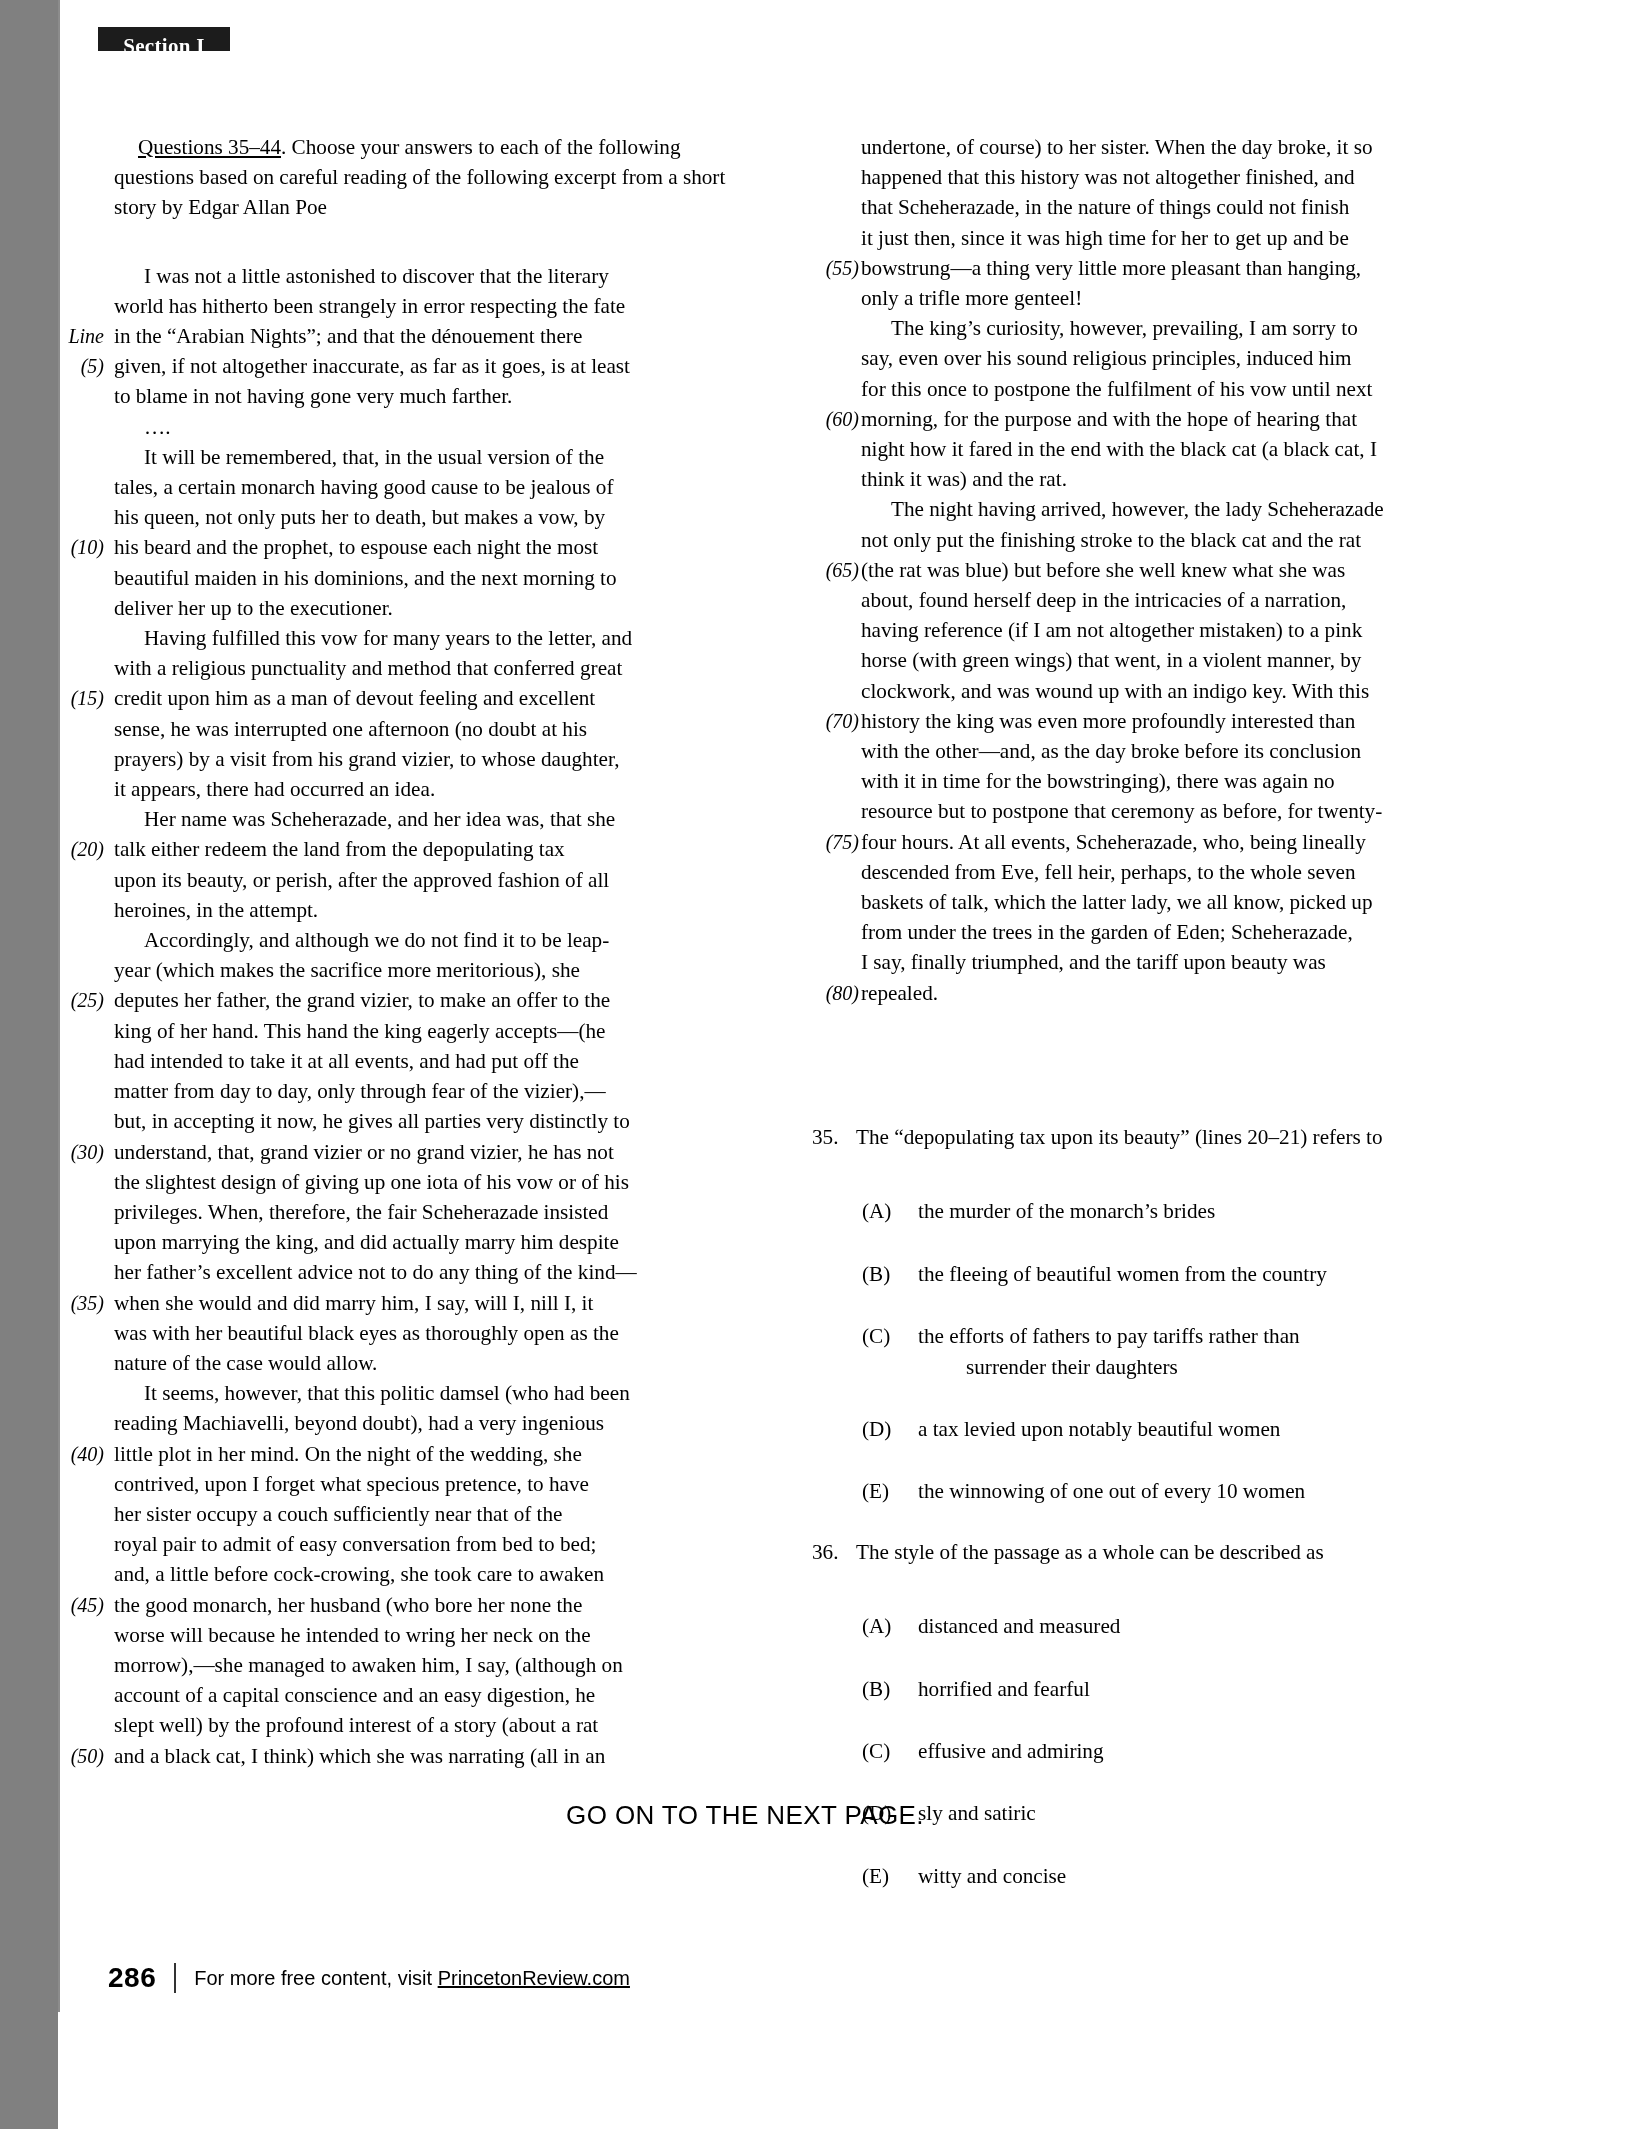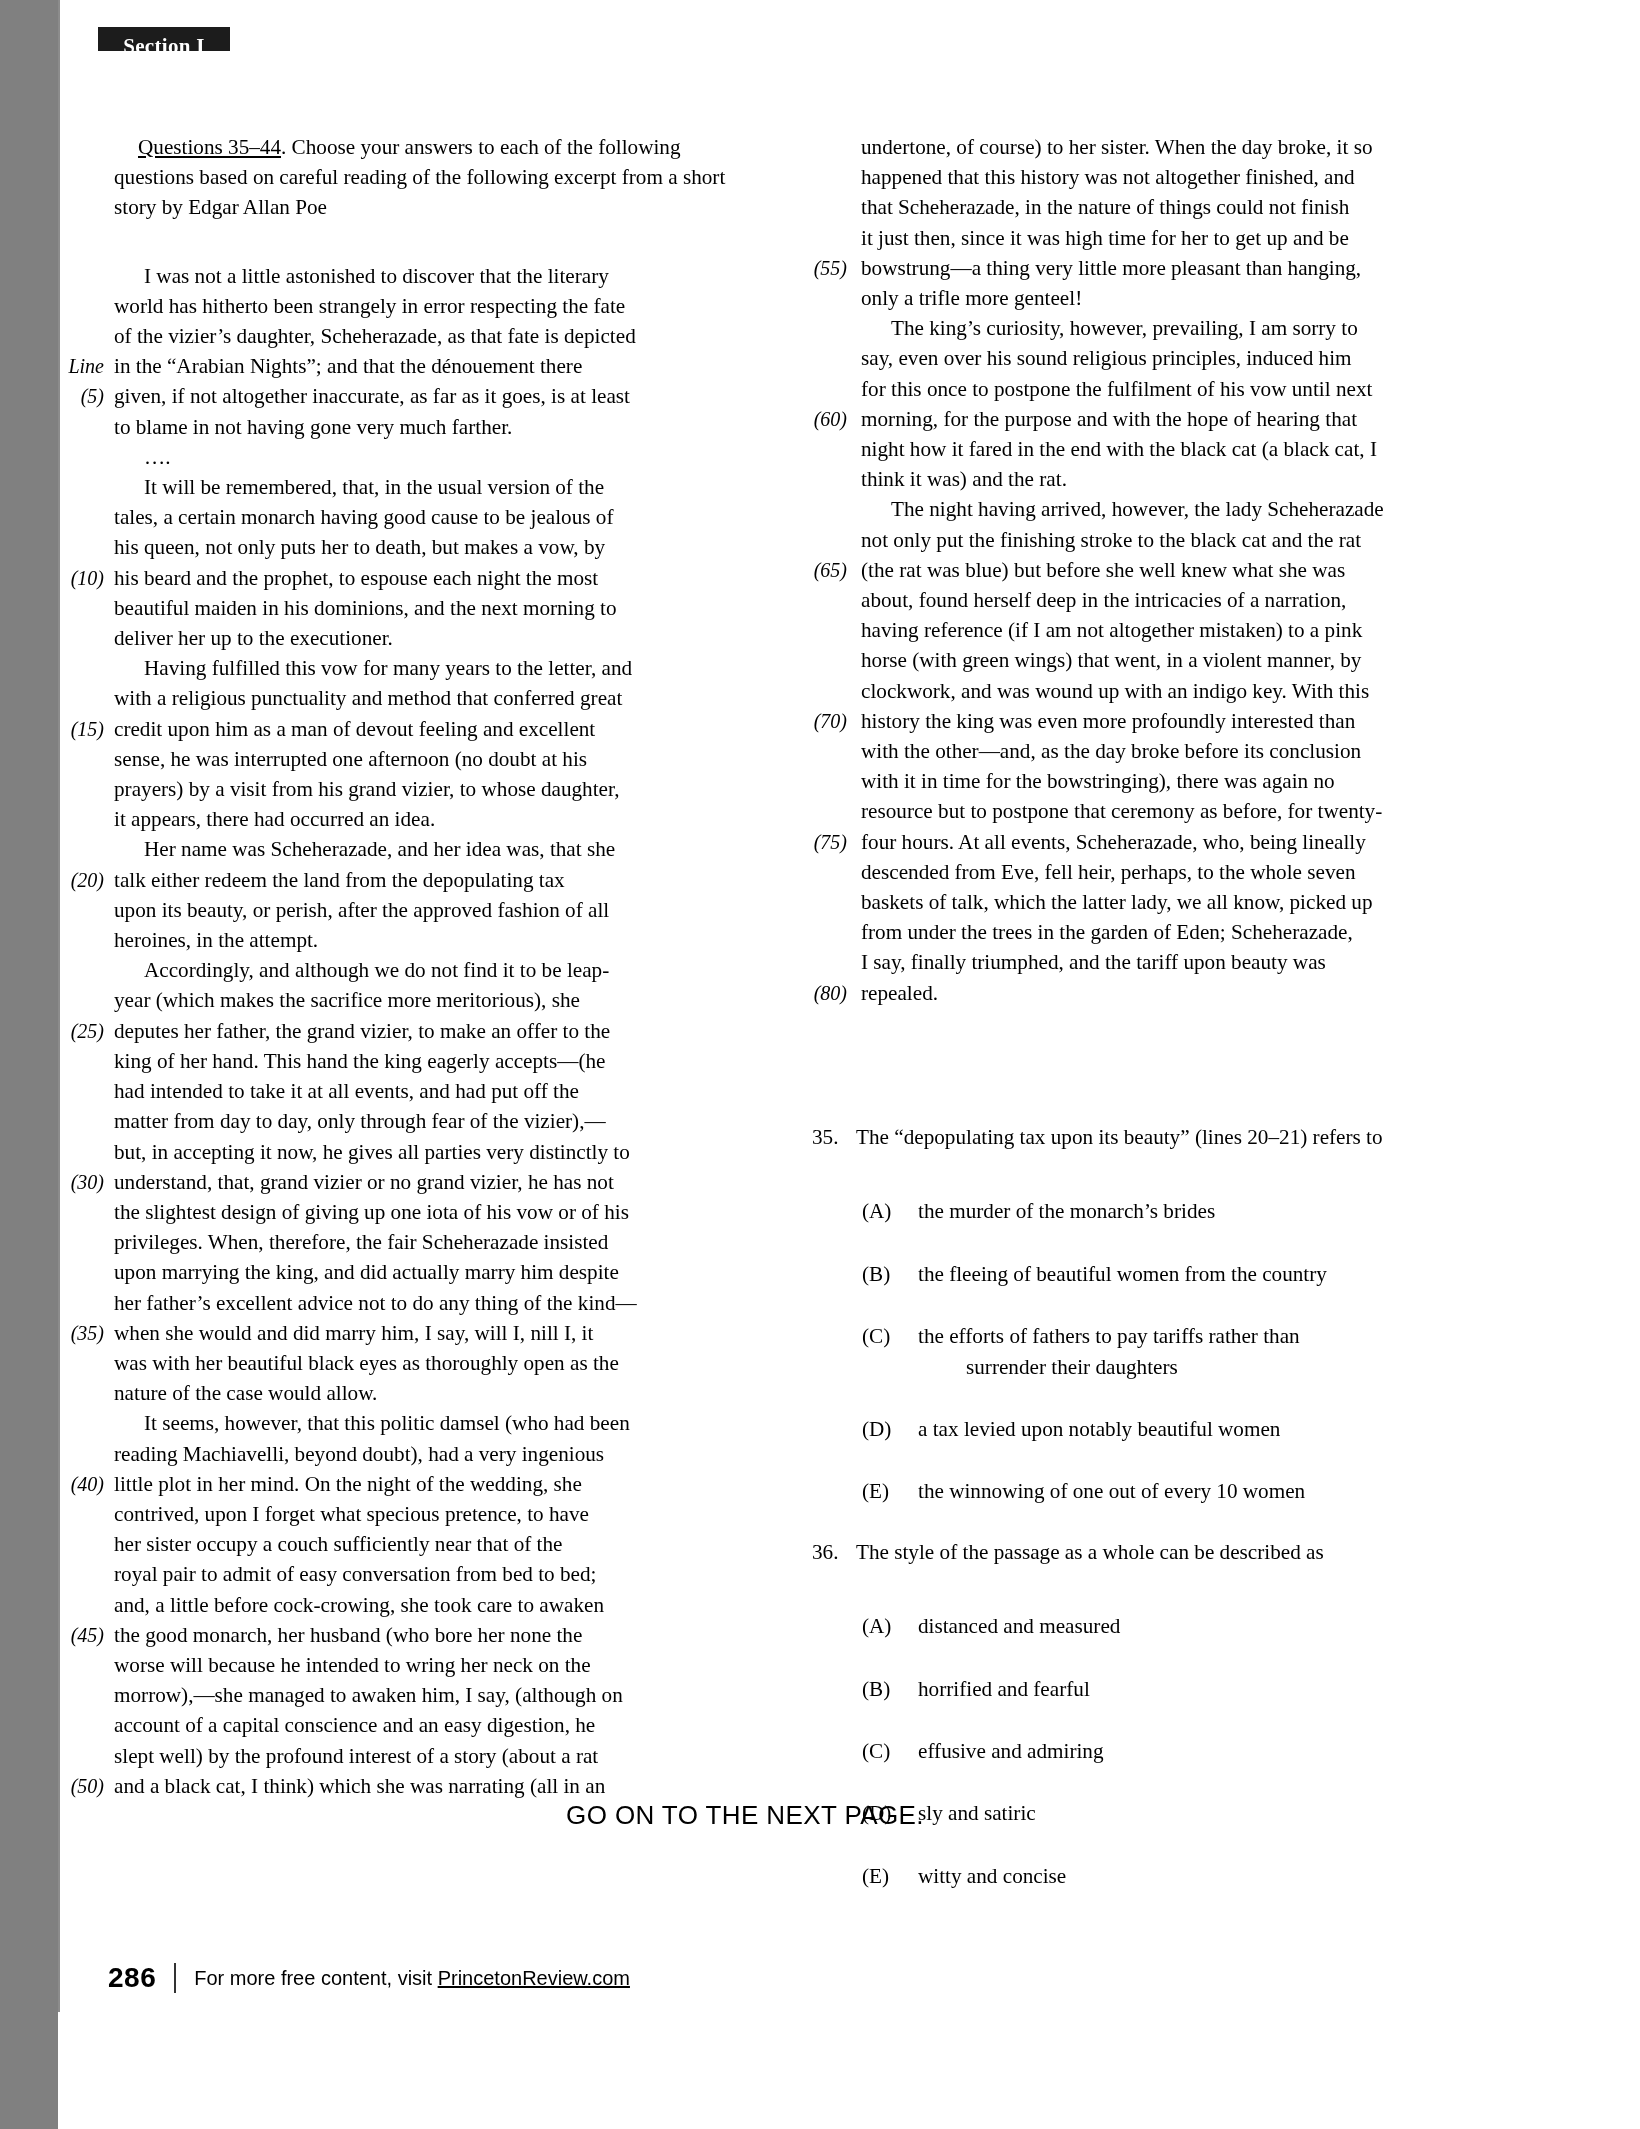--- a/index.html
+++ b/index.html
@@ -86,21 +86,21 @@
     font-size: 20px;
     white-space: nowrap;
   }
   .ptext {
     flex: 1 1 auto;
     white-space: pre-wrap;
   }
   .indent { display: inline-block; width: 30px; }
 
   
-  #col-right .lnum { width: 56px; flex: 0 0 56px; padding-right: 14px; }
+  #col-right .lnum { width: 56px; flex: 0 0 56px; padding-right: 2px; }
 
   
   .questions {
     position: absolute;
     left: 812px;
     top: 1122px;
     width: 640px;
     font-size: 21.2px;
     line-height: 30.4px;
   }
@@ -183,24 +183,20 @@
     <div id="left-lines">
         <div class="prow">
           <span class="lnum"></span>
           <span class="ptext"><span class="indent"></span>I was not a little astonished to discover that the literary</span>
         </div>
         <div class="prow">
           <span class="lnum"></span>
           <span class="ptext">world has hitherto been strangely in error respecting the fate</span>
         </div>
         <div class="prow">
-          <span class="lnum"></span>
-          <span class="ptext">of the vizier’s daughter, Scheherazade, as that fate is depicted</span>
-        </div>
-        <div class="prow">
           <span class="lnum">Line</span>
           <span class="ptext">in the “Arabian Nights”; and that the dénouement there</span>
         </div>
         <div class="prow">
           <span class="lnum">(5)</span>
           <span class="ptext">given, if not altogether inaccurate, as far as it goes, is at least</span>
         </div>
         <div class="prow">
           <span class="lnum"></span>
           <span class="ptext">to blame in not having gone very much farther.</span>

